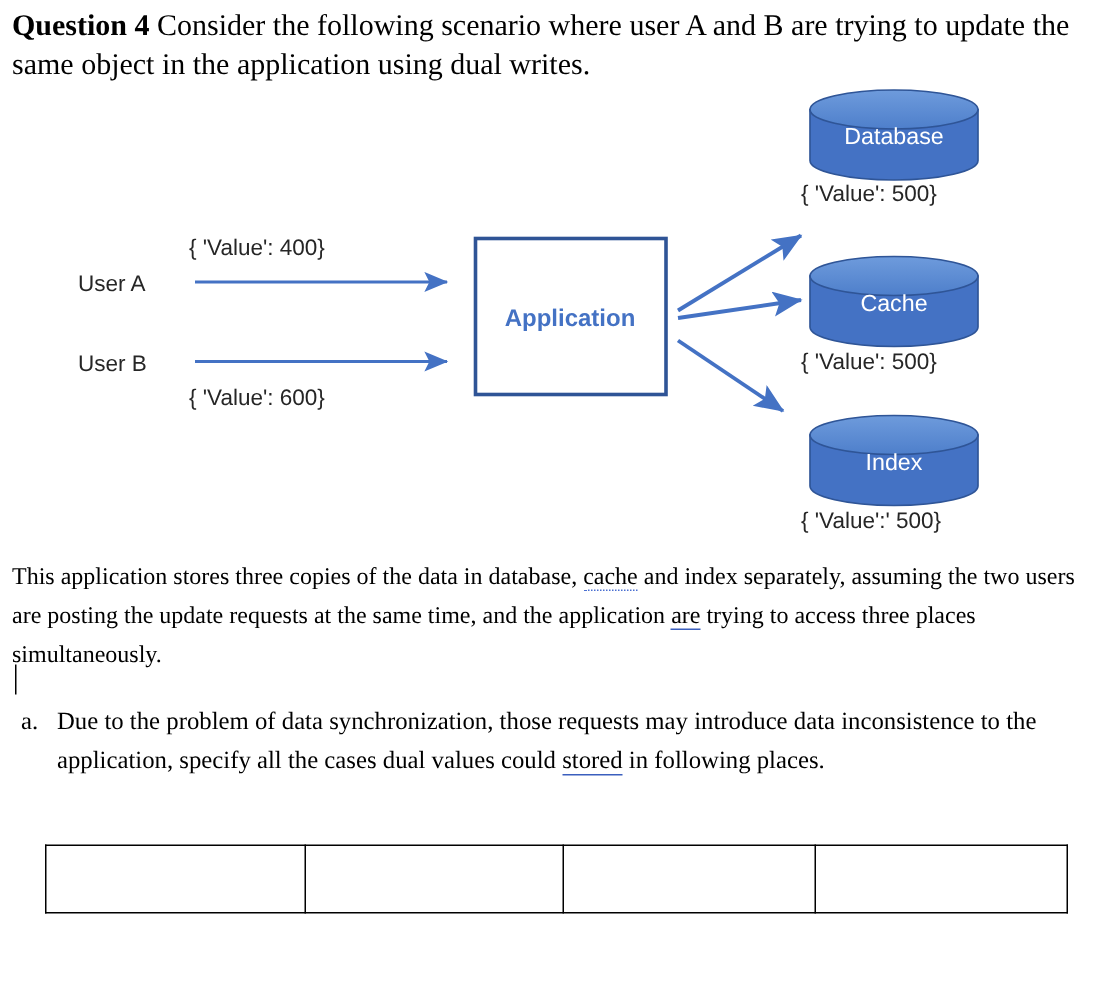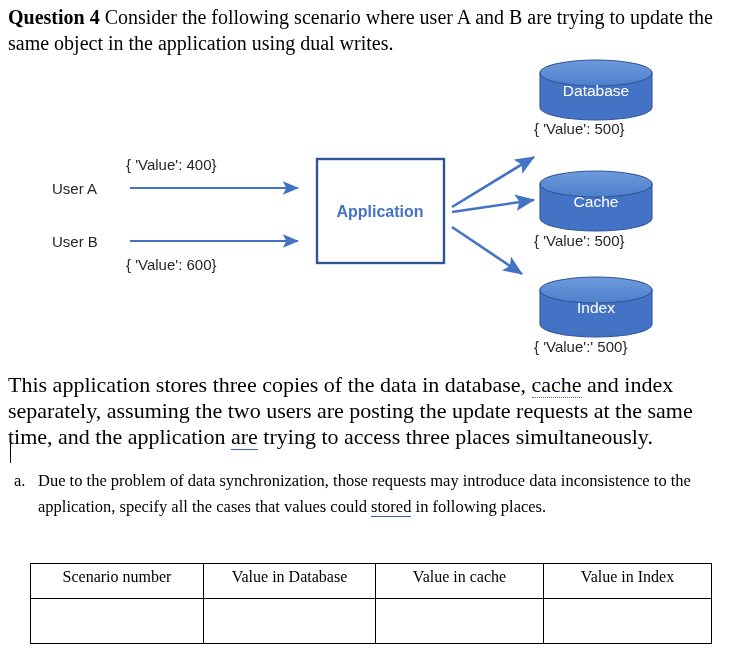--- a/index.html
+++ b/index.html
@@ -53,21 +53,21 @@
     font-size: 16px;
     font-weight: bold;
     fill: #4472C4;
   }
 
   
   .bpara {
     position: absolute;
     left: 8px;
     width: 716px;
-    font-size: 22px;
+    font-size: 16px;
     line-height: 26px;
   }
   #para-stores { top: 372px; }
   #para-a-wrap {
     position: absolute;
     left: 8px;
     top: 468px;
     width: 716px;
   }
   .list-row {
@@ -194,39 +194,33 @@
 <div class="bpara" id="para-stores">
   <span>This application stores three copies of the data in database, </span><span class="u-spell">cache</span><span> and index separately, assuming the two users are posting the update requests at the same time, and the application </span><span class="u-grammar">are</span><span> trying to access three places simultaneously.</span>
 </div>
 
 <div id="caret"></div>
 
 <div id="para-a-wrap">
   <div class="list-row">
     <div class="list-marker">a.</div>
     <div class="list-body">
-      <span>Due to the problem of data synchronization, those requests may introduce data inconsistence to the application, specify all the cases that values could </span><span class="u-grammar">stored</span><span> in following places.</span>
+      <span>Due to the problem of data synchronization, those requests may introduce data inconsistence to the application, specify all the cases dual values could </span><span class="u-grammar">stored</span><span> in following places.</span>
     </div>
   </div>
 </div>
 
 <table id="answer-table">
   <colgroup>
     <col class="c1">
       <col class="c2">
       <col class="c3">
       <col class="c4">
   </colgroup>
   <tbody>
-    <tr class="head">
-      <td>Scenario number</td>
-      <td>Value in Database</td>
-      <td>Value in cache</td>
-      <td>Value in Index</td>
-    </tr>
     <tr class="body">
       <td></td>
       <td></td>
       <td></td>
       <td></td>
     </tr>
   </tbody>
 </table>
 
 </body></html>

